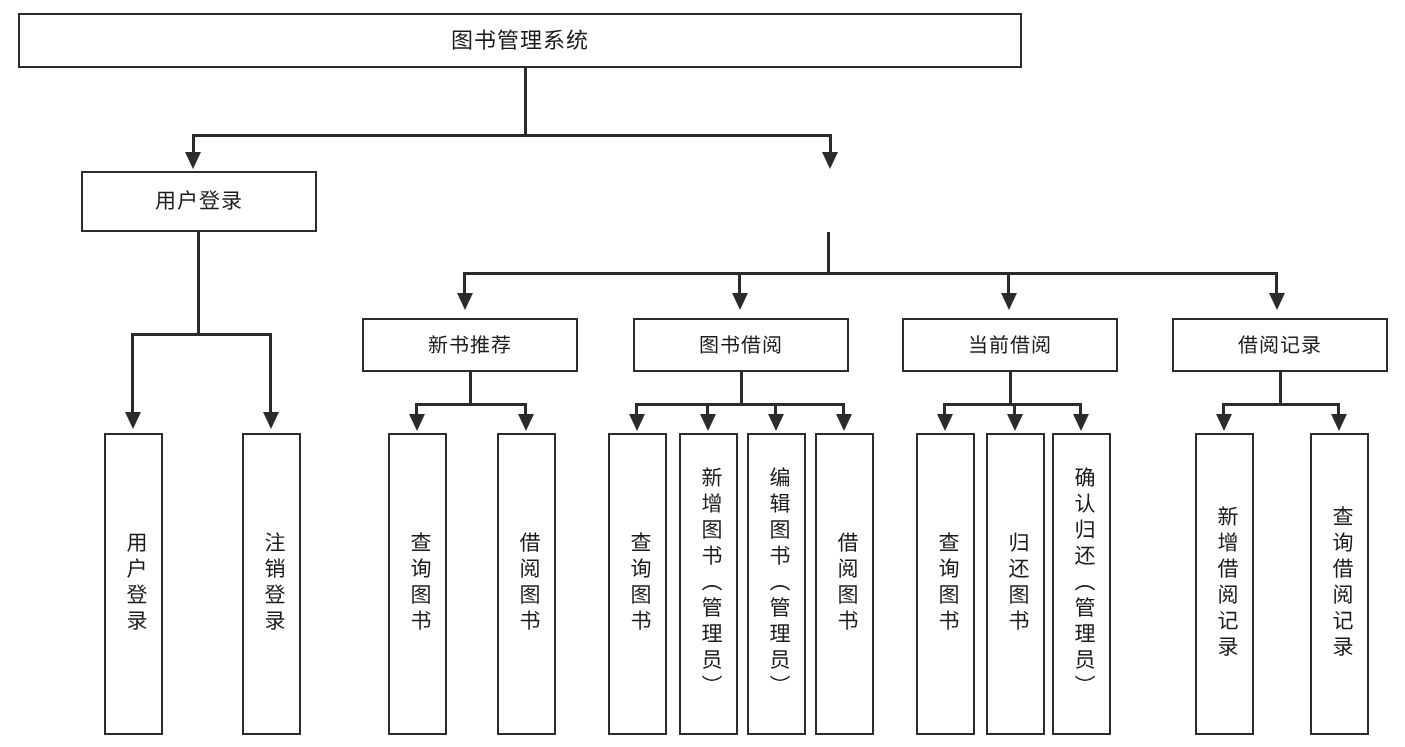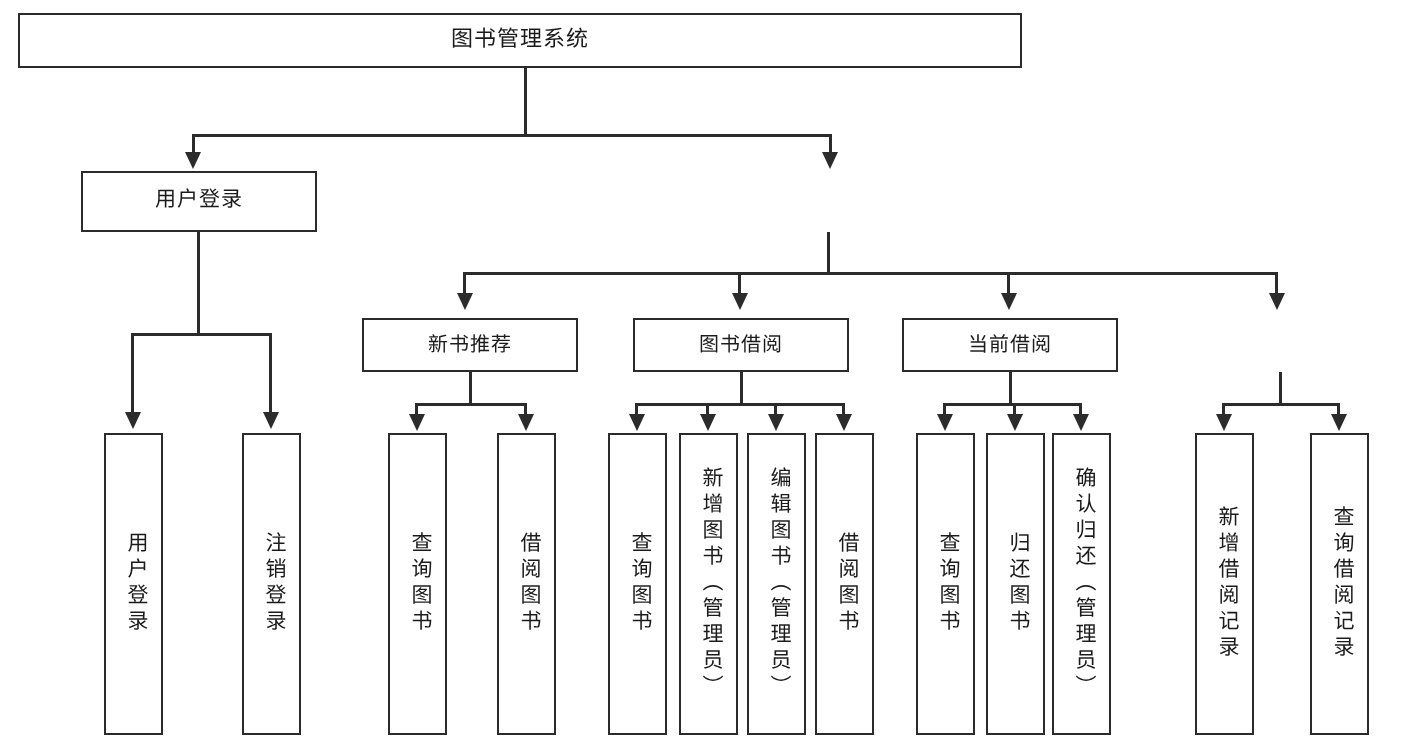--- a/index.html
+++ b/index.html
@@ -18,21 +18,20 @@
   
   .node{
     position:absolute;
     box-sizing:border-box;
     border:2px solid #2b2b2b;
     background:#ffffff;
     display:flex;
     align-items:center;
     justify-content:center;
     z-index:3;
-    font-family:Liberation Mono, monospace;
   }
   .node .label{
     font-size:21px;
     letter-spacing:1px;
     line-height:1.15;
     color:#1b1b1b;
     white-space:nowrap;
   }
   
   .node-root .label{font-size:22px;}
@@ -130,20 +129,23 @@
   <div class="arrow" style="left:1269px; top:293px;"></div>
 
   <div class="node node-l2" style="left:362px; top:318px; width:216px; height:54px;">
     <span class="label">新书推荐</span>
   </div>
   <div class="node node-l2" style="left:633px; top:318px; width:216px; height:54px;">
     <span class="label">图书借阅</span>
   </div>
   <div class="node node-l2" style="left:902px; top:318px; width:216px; height:54px;">
     <span class="label">当前借阅</span>
+  </div>
+  <div class="node node-l2" style="left:1172px; top:318px; width:216px; height:54px;">
+    <span class="label">借阅记录</span>
   </div>
 
   <div class="ln ln-v" style="left:469px; top:372px; width:3px; height:34px;"></div>
   <div class="ln ln-h" style="left:415px; top:403px; width:112px; height:3px;"></div>
   <div class="ln ln-v" style="left:415px; top:403px; width:3px; height:14px;"></div>
   <div class="arrow" style="left:409px; top:414px;"></div>
   <div class="ln ln-v" style="left:524px; top:403px; width:3px; height:14px;"></div>
   <div class="arrow" style="left:518px; top:414px;"></div>
 
   <div class="ln ln-v" style="left:740px; top:372px; width:3px; height:34px;"></div>

